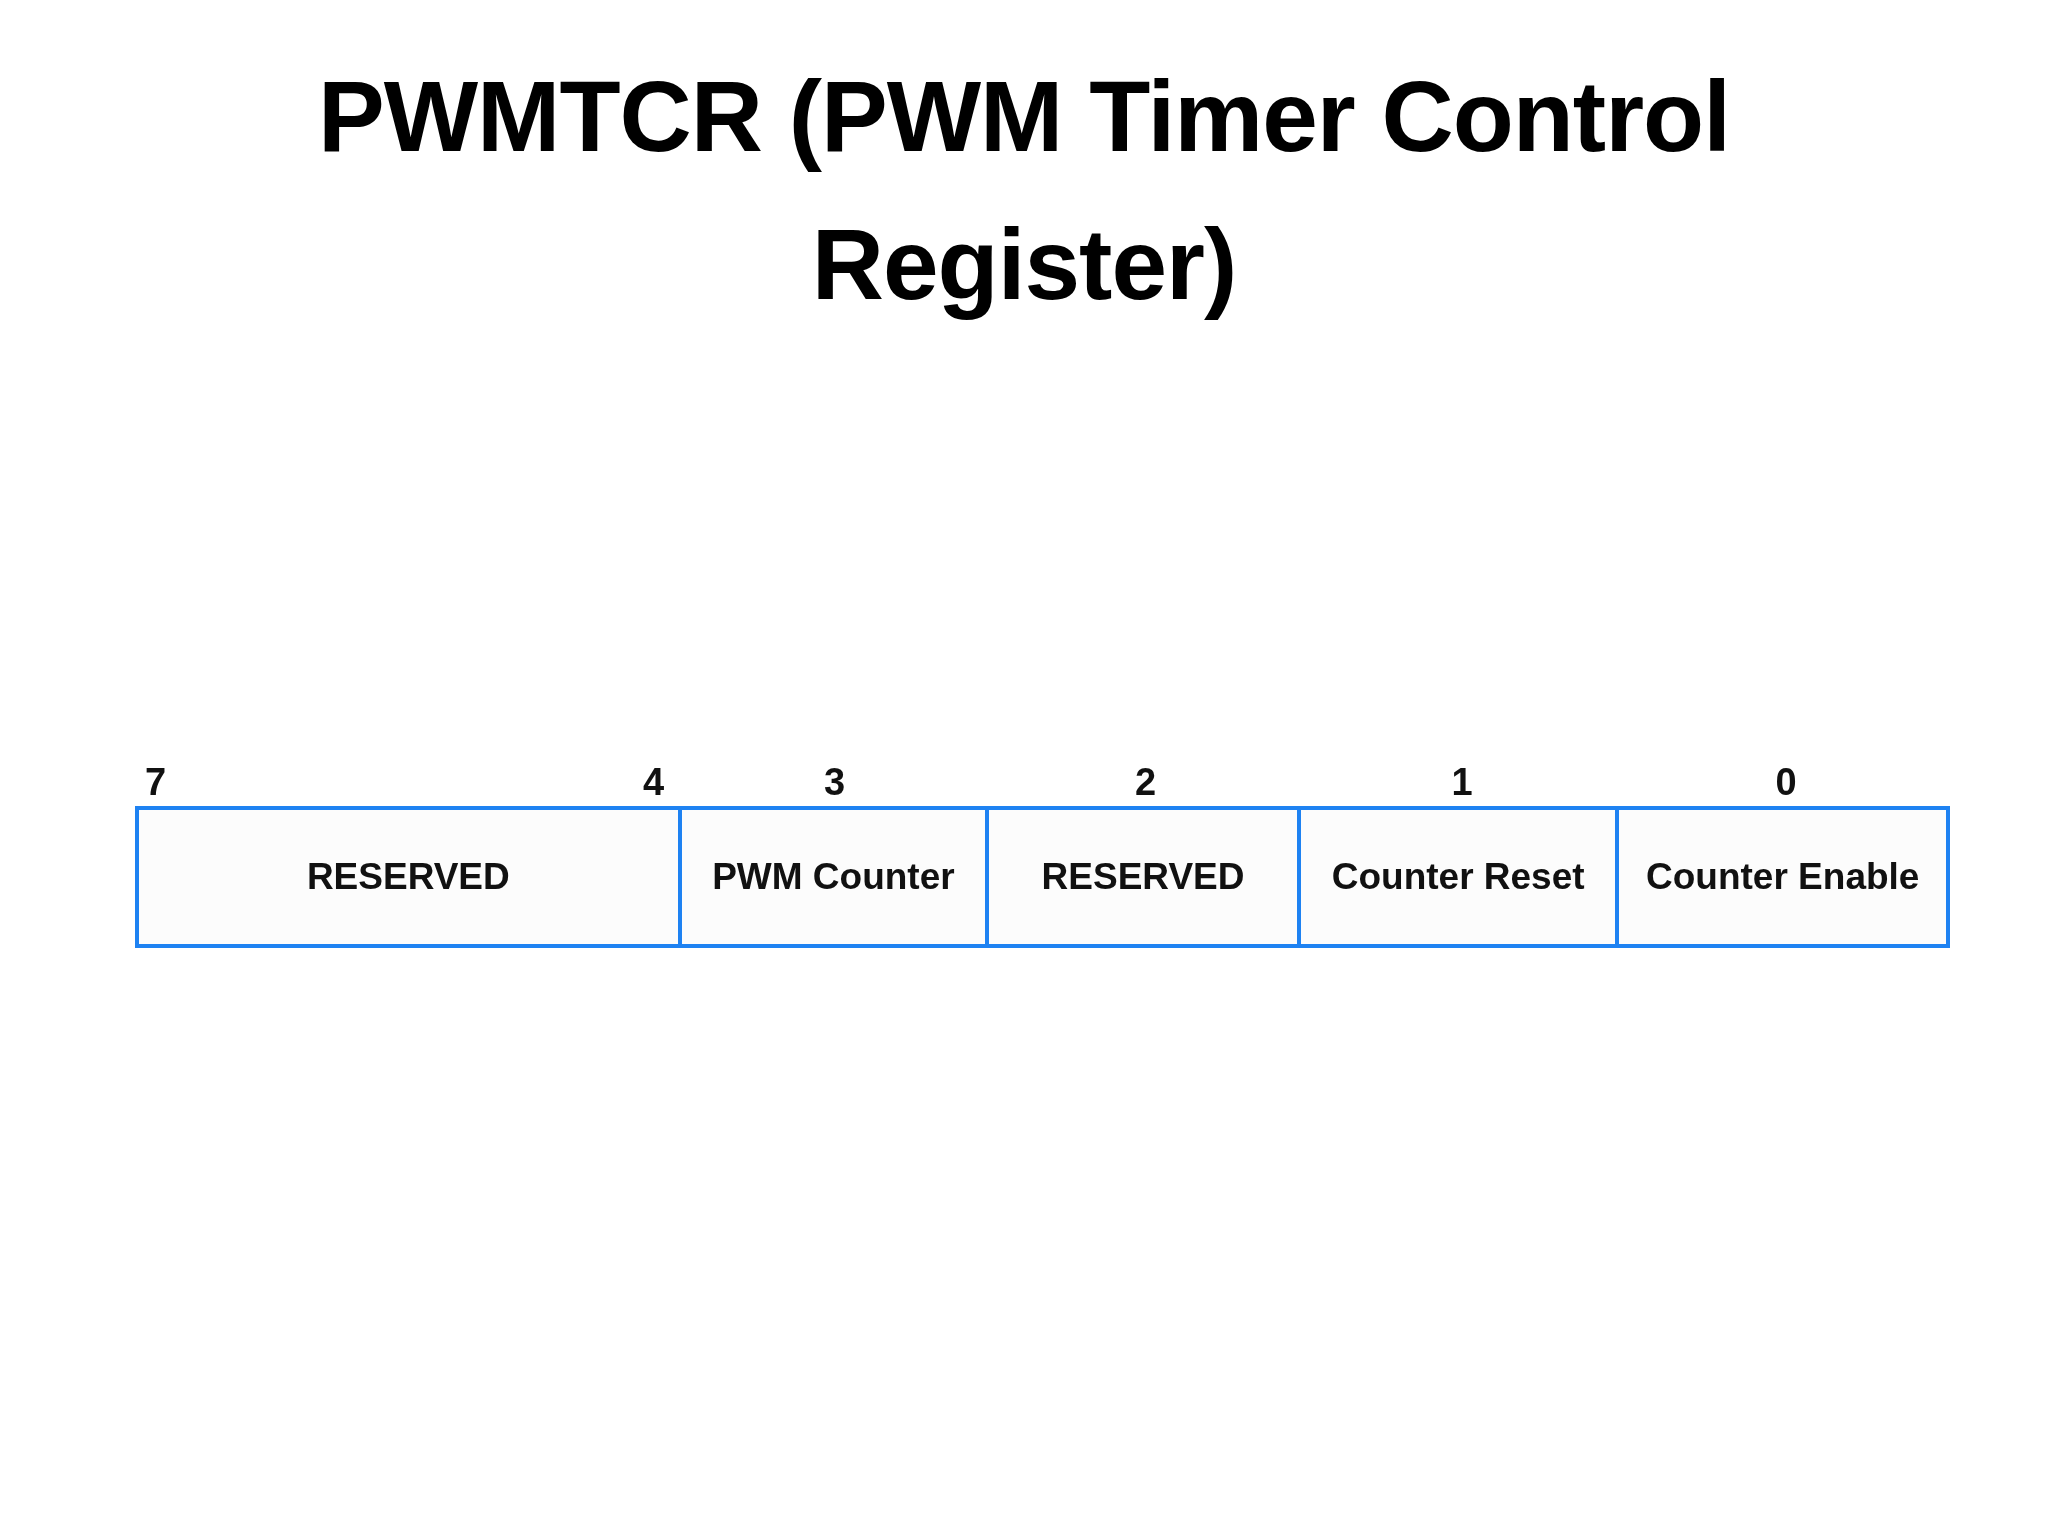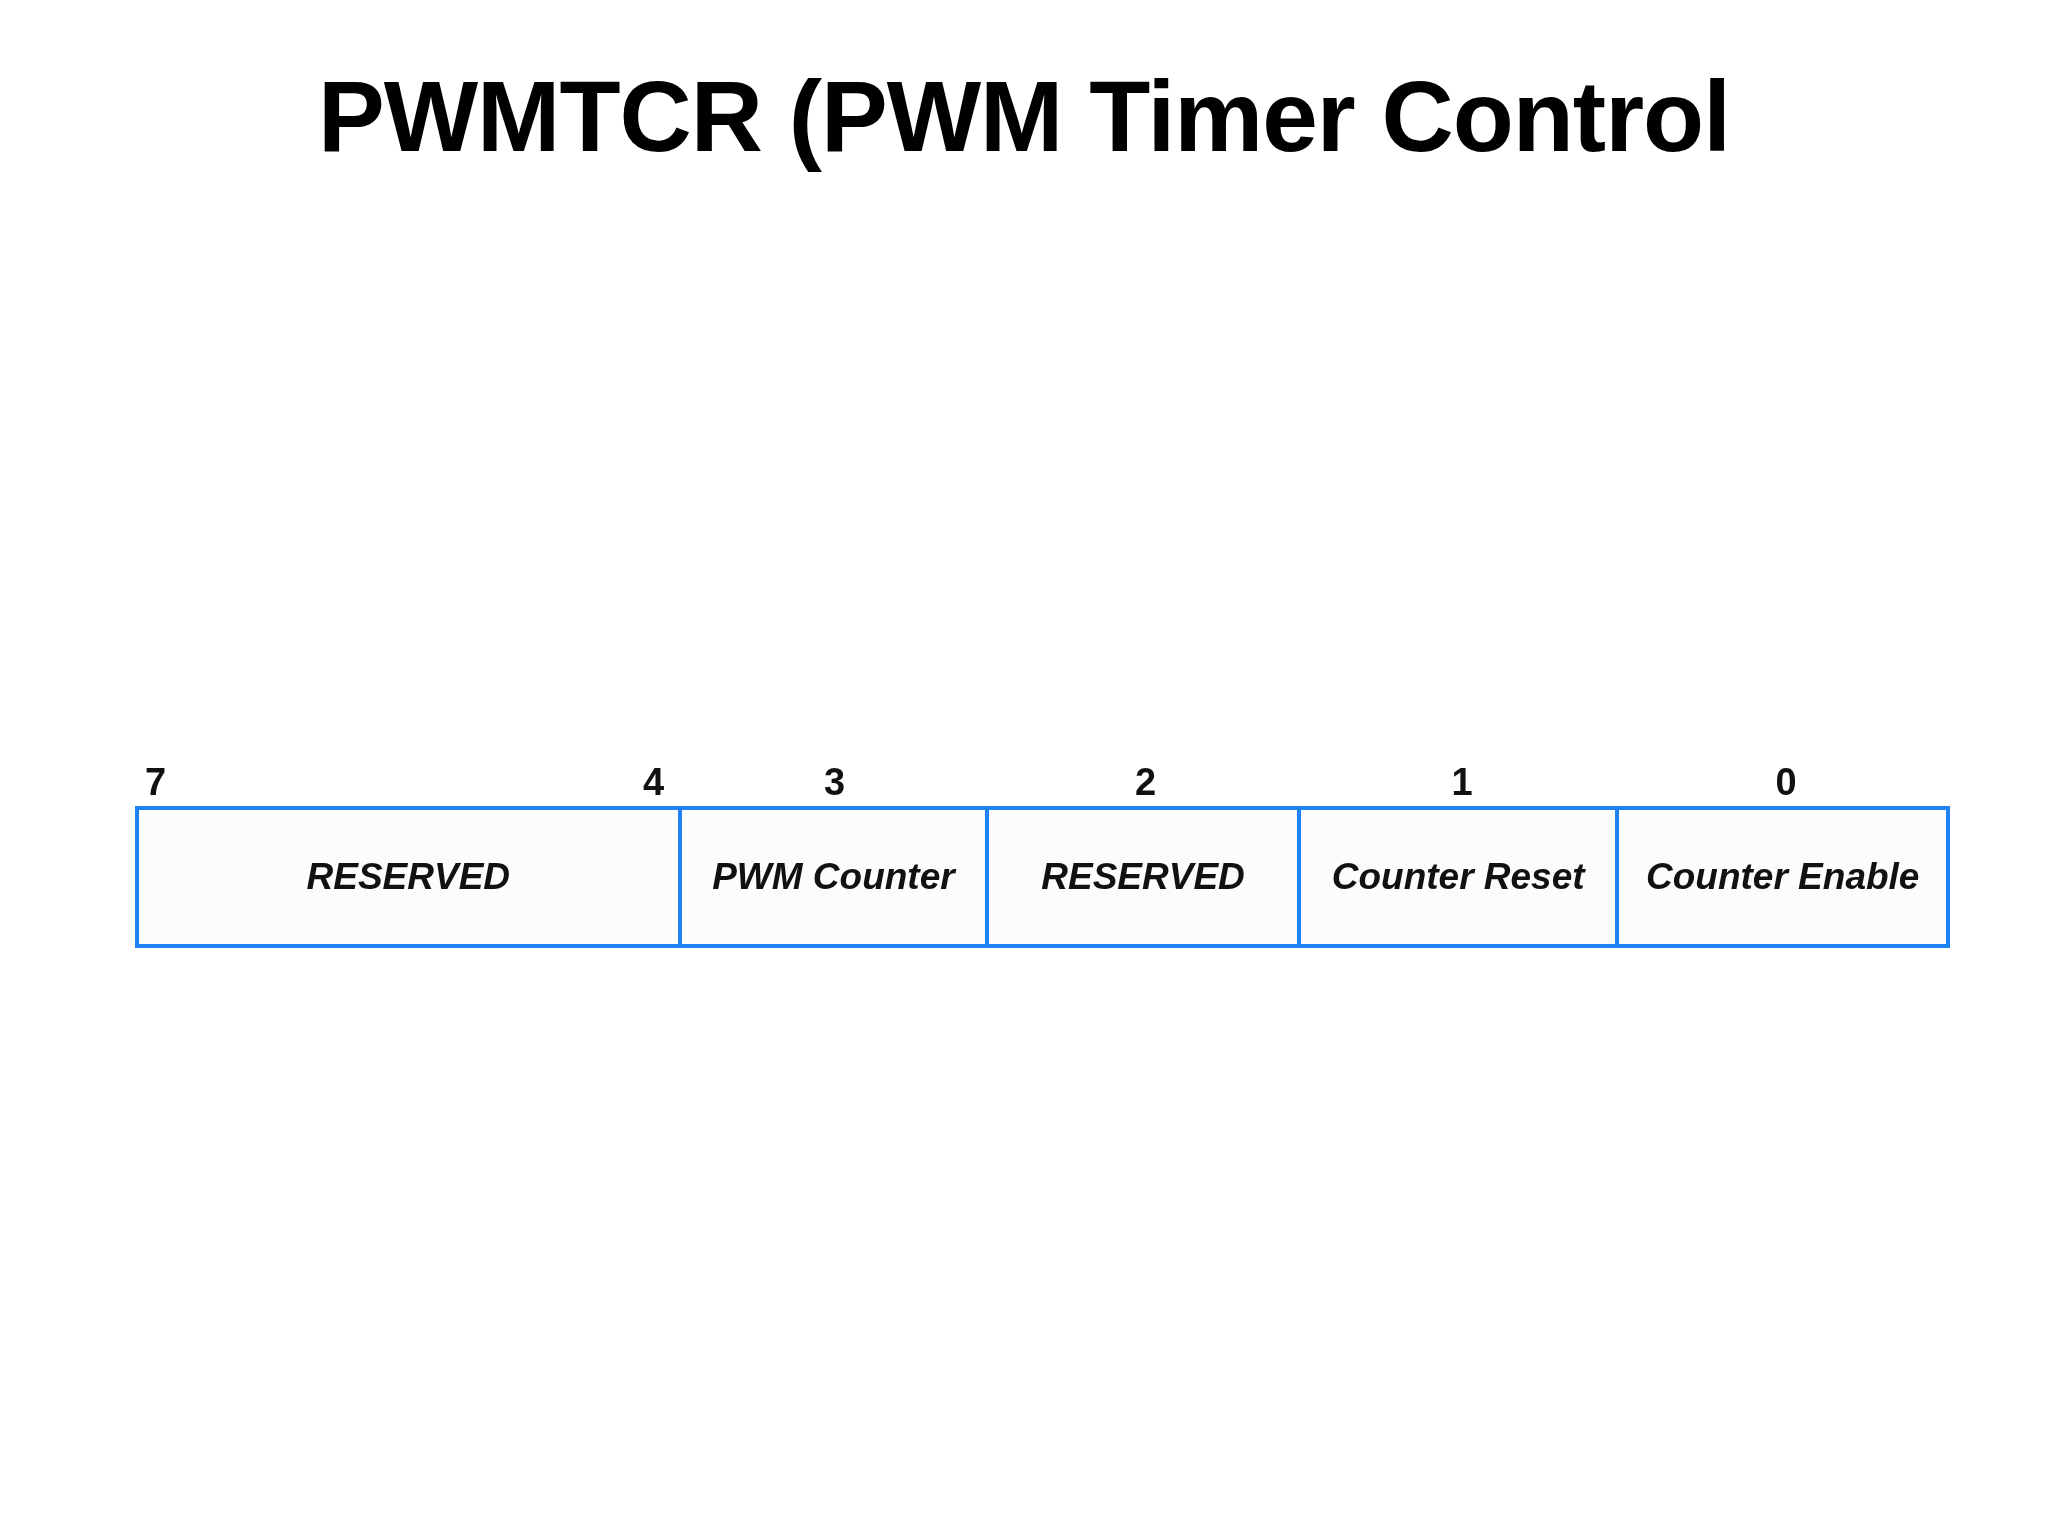--- a/index.html
+++ b/index.html
@@ -70,38 +70,38 @@
     align-items: center;
     justify-content: center;
     box-sizing: border-box;
     background: var(--cell-bg, #fcfcfc);
     border-right: 4px solid var(--border-color, #1e82f2);
     font-weight: bold;
     font-size: 37px;
     color: var(--cell-text, #111111);
     text-align: center;
     white-space: nowrap;
-    font-style: italic;
   }
   .reg-cell:last-child { border-right: none; justify-content: center; }
 
   
   .bit-cell:nth-child(1), .reg-cell:nth-child(1) { width: 30.03%; }
   .bit-cell:nth-child(2), .reg-cell:nth-child(2) { width: 17.02%; }
   .bit-cell:nth-child(3), .reg-cell:nth-child(3) { width: 17.25%; }
   .bit-cell:nth-child(4), .reg-cell:nth-child(4) { width: 17.63%; }
   .bit-cell:nth-child(5), .reg-cell:nth-child(5) { width: 18.07%; }
 </style>
 </head>
 <body>
 
 <main class="slide" style="--border-color: #1e82f2; --cell-bg: #fcfcfc; --cell-text: #111111;">
 
   <h1 class="slide-title">
     <span>PWMTCR (PWM Timer Control</span>
+    <span>Register)</span>
   </h1>
 
   <section class="register-diagram">
     <div class="bits-row">
         <div class="bit-cell spread">
           <span>7</span>
           <span>4</span>
         </div>
         <div class="bit-cell">
           <span>3</span>

